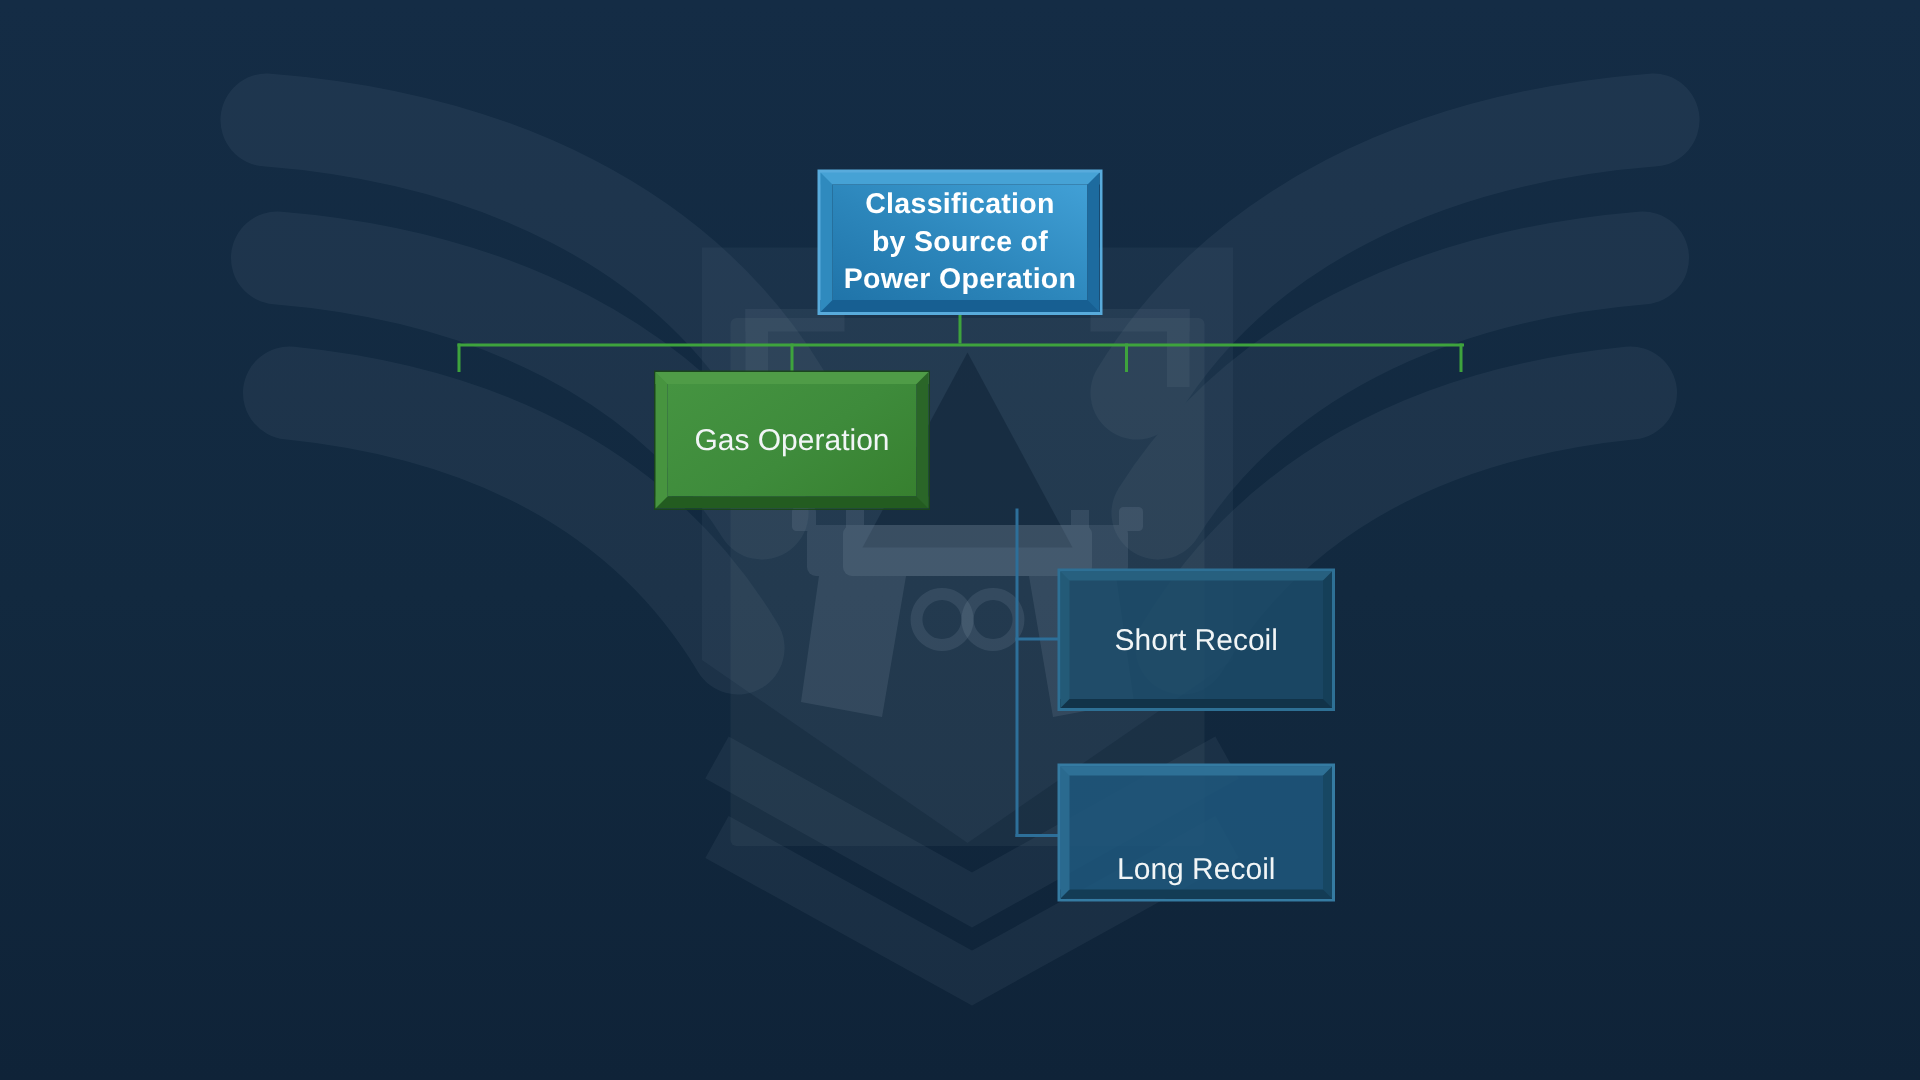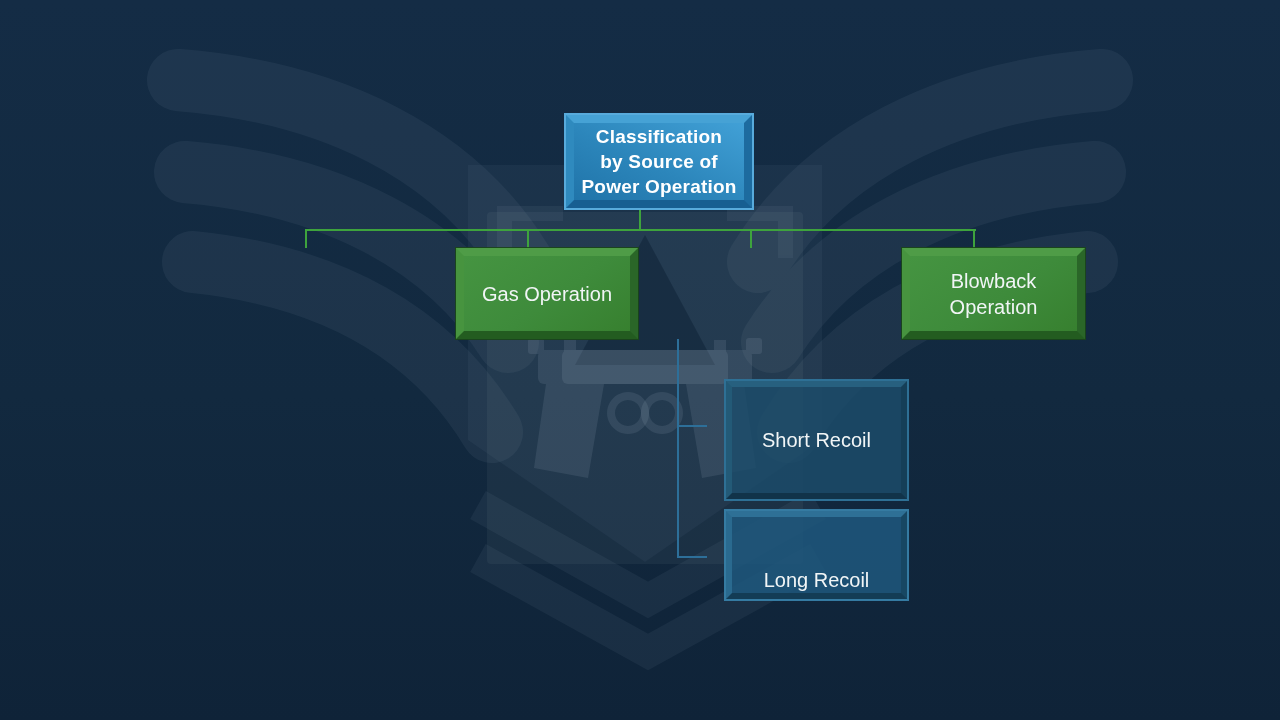--- a/index.html
+++ b/index.html
@@ -7,41 +7,41 @@
     position:relative;width:1280px;height:720px;overflow:hidden;
     background:linear-gradient(180deg,#142c45 0%,#12293f 55%,#0f2338 100%);
     font-family:"Liberation Sans",sans-serif;
   }
   #watermark{position:absolute;left:0;top:0;width:1280px;height:720px;pointer-events:none;}
   .conn{position:absolute;}
   .conn.green{background:#3ea33d;}
   .conn.blue{background:#2d6f99;}
   .node{
     position:absolute;box-sizing:border-box;display:flex;align-items:center;justify-content:center;
-    text-align:center;color:#ffffff;margin-left:19px;
+    text-align:center;color:#ffffff;
   }
   .node-label{white-space:pre-line;padding:0 4px;}
   .root{
     left:547px;top:115px;width:186px;height:93px;
     background:linear-gradient(205deg,#41a0d6 0%,#2c86bb 55%,#2074a9 100%);
     border-top:8px solid #46a2d5;border-left:8px solid #2f8abe;
     border-right:8px solid #1d6b9f;border-bottom:8px solid #175f92;
     box-shadow:0 0 0 2px #58abdc;
   }
   .root .node-label{font-size:19px;line-height:25px;font-weight:700;letter-spacing:.2px;}
   .branch{
     width:182px;height:91px;top:248px;
     background:linear-gradient(145deg,#459441 0%,#3e8b3b 55%,#37802f 100%);
     border-top:8px solid #4f9c47;border-left:8px solid #47943f;
     border-right:8px solid #2a6628;border-bottom:8px solid #235c20;
     box-shadow:0 0 0 1px rgba(25,70,24,.9);
   }
   .branch .node-label,.leaf .node-label{font-size:20px;line-height:26px;font-weight:400;color:#f1f5f6;}
   .b0{left:215px;} .b1{left:437px;} .b2{left:660px;width:183px;} .b3{left:883px;width:183px;}
-  .leaf{left:707px;width:181px;height:118px;}
+  .leaf{left:707px;width:181px;height:91px;}
   .leaf.short{
     top:381px;background:rgba(28,77,107,0.82);
     border-top:6px solid #27607f;border-left:6px solid #235a77;
     border-right:6px solid #153f58;border-bottom:6px solid #113349;
     box-shadow:0 0 0 2px #2e7095;
   }
   .leaf.long{
     top:511px;height:88px;background:rgba(30,88,126,0.85);
     border-top:6px solid #2e7096;border-left:6px solid #2a6a8f;
     border-right:6px solid #174763;border-bottom:6px solid #133c55;
@@ -119,23 +119,20 @@
 by Source of
 Power Operation</div>
   </div>
 
 
   <div class="node branch b1">
     <div class="node-label">Gas Operation</div>
   </div>
 
 
-  <div class="node branch b3">
-    <div class="node-label">Blowback Operation</div>
-  </div>
 
   <div class="node leaf short">
     <div class="node-label">Short Recoil</div>
   </div>
 
   <div class="node leaf long">
     <div class="node-label">Long Recoil</div>
   </div>
 
 </div>

